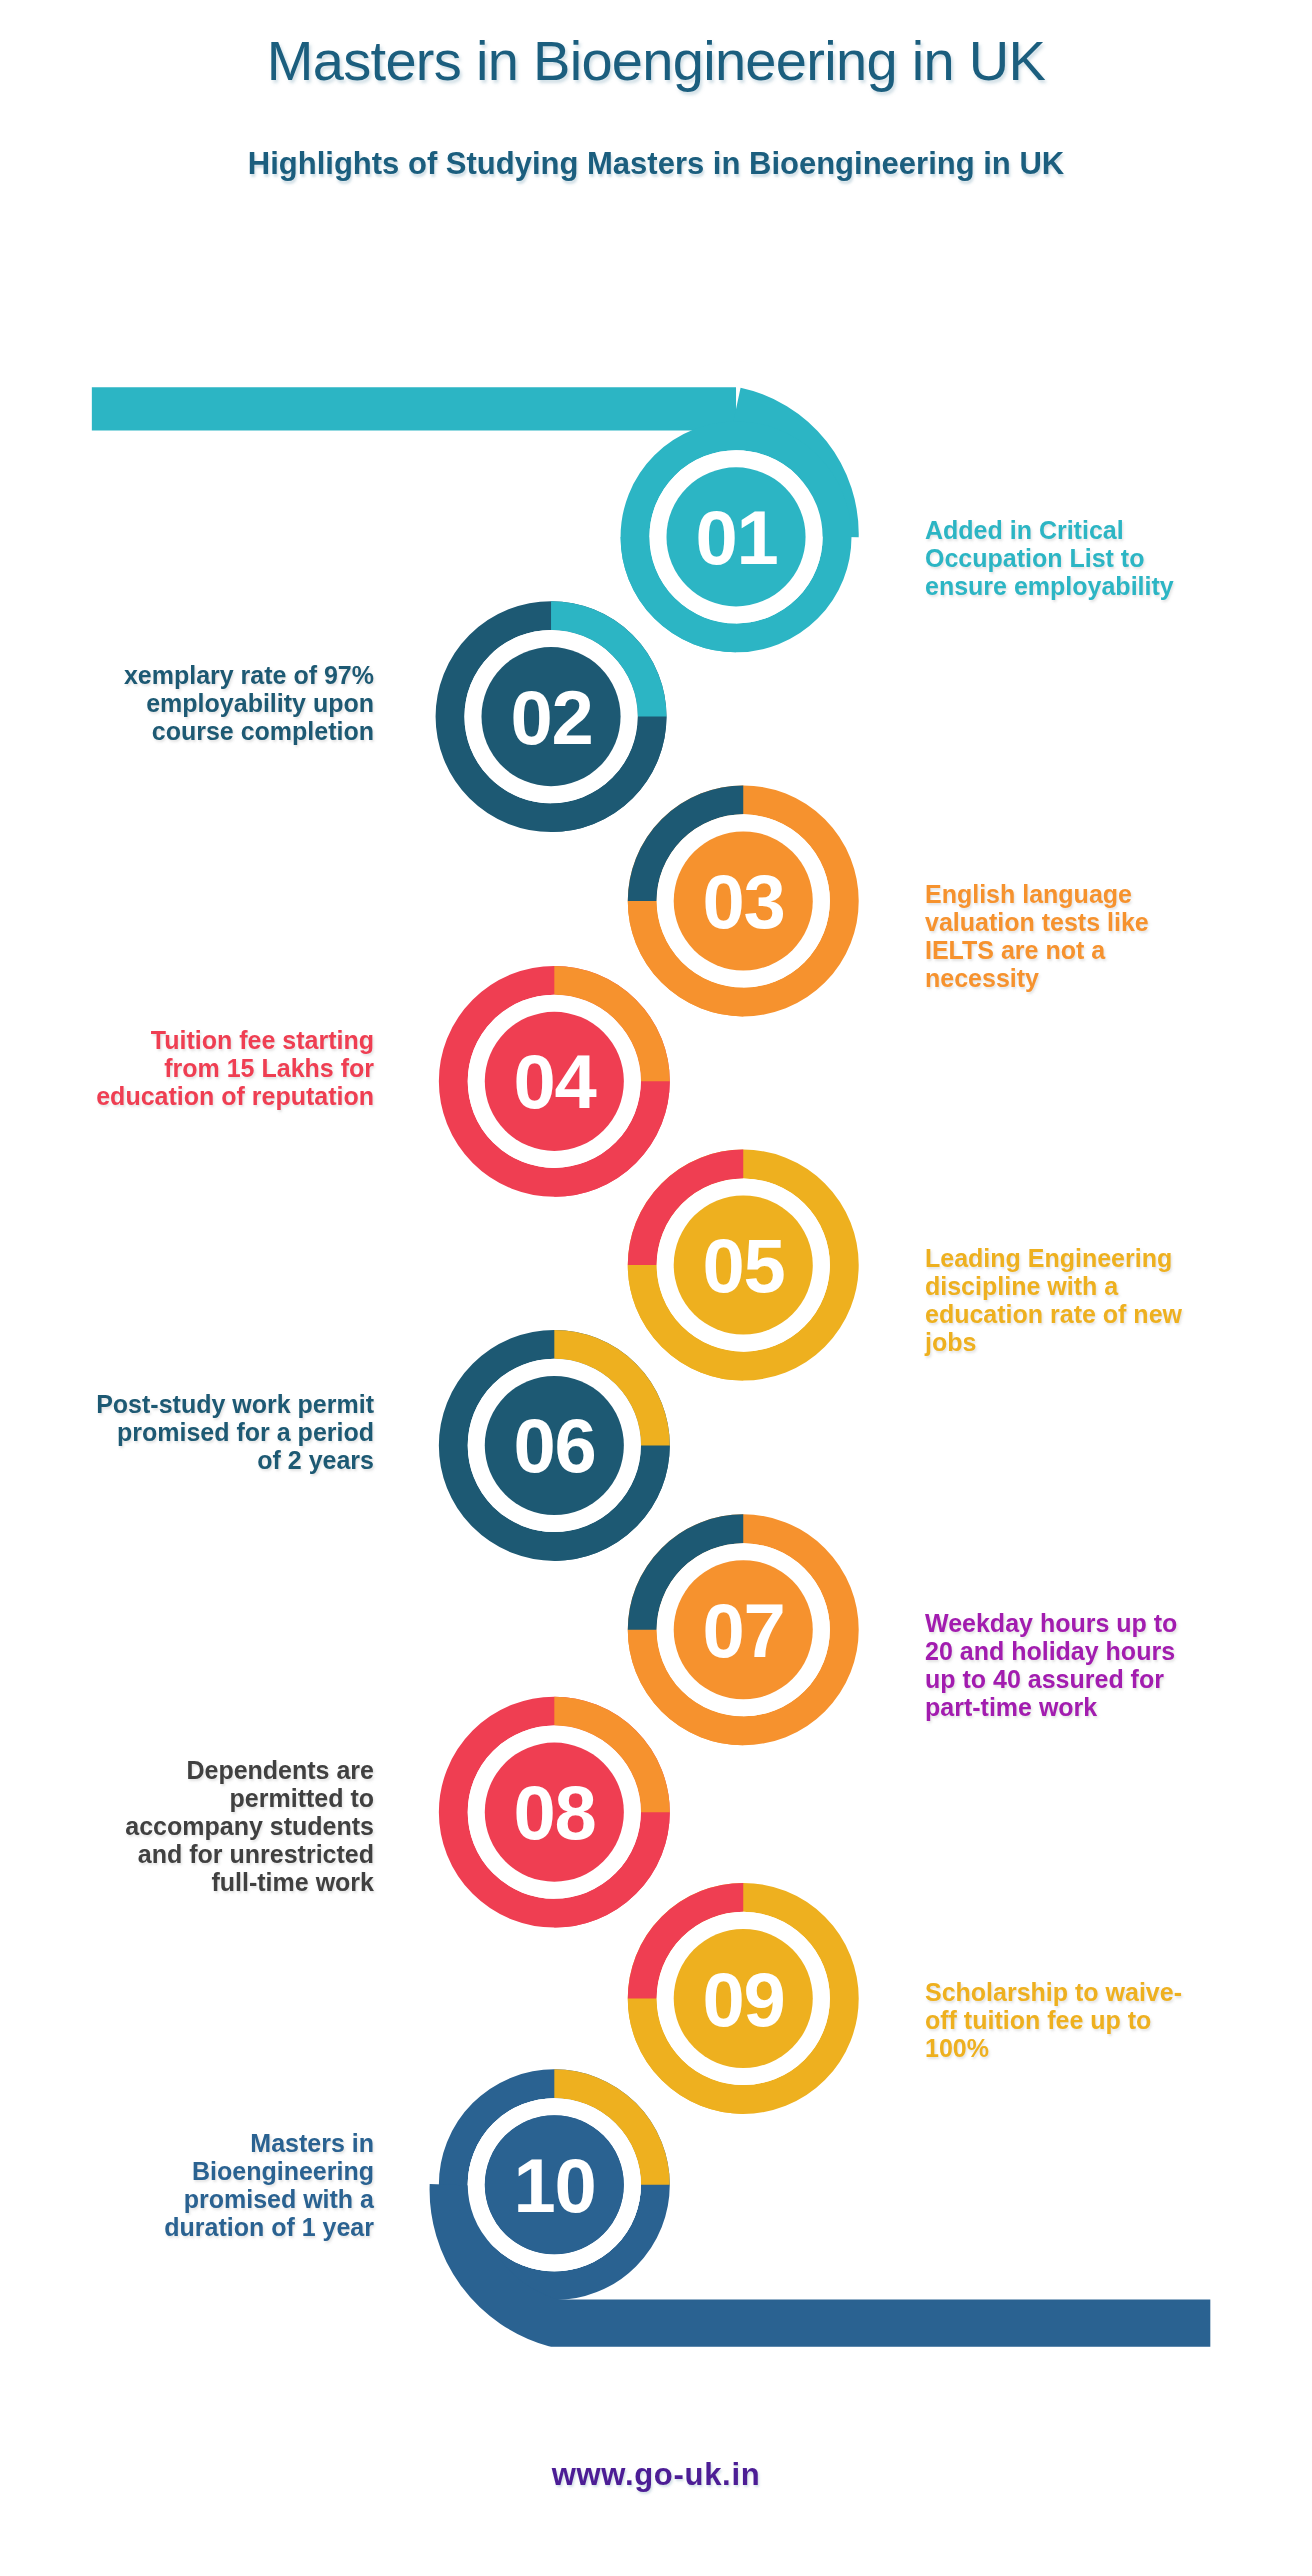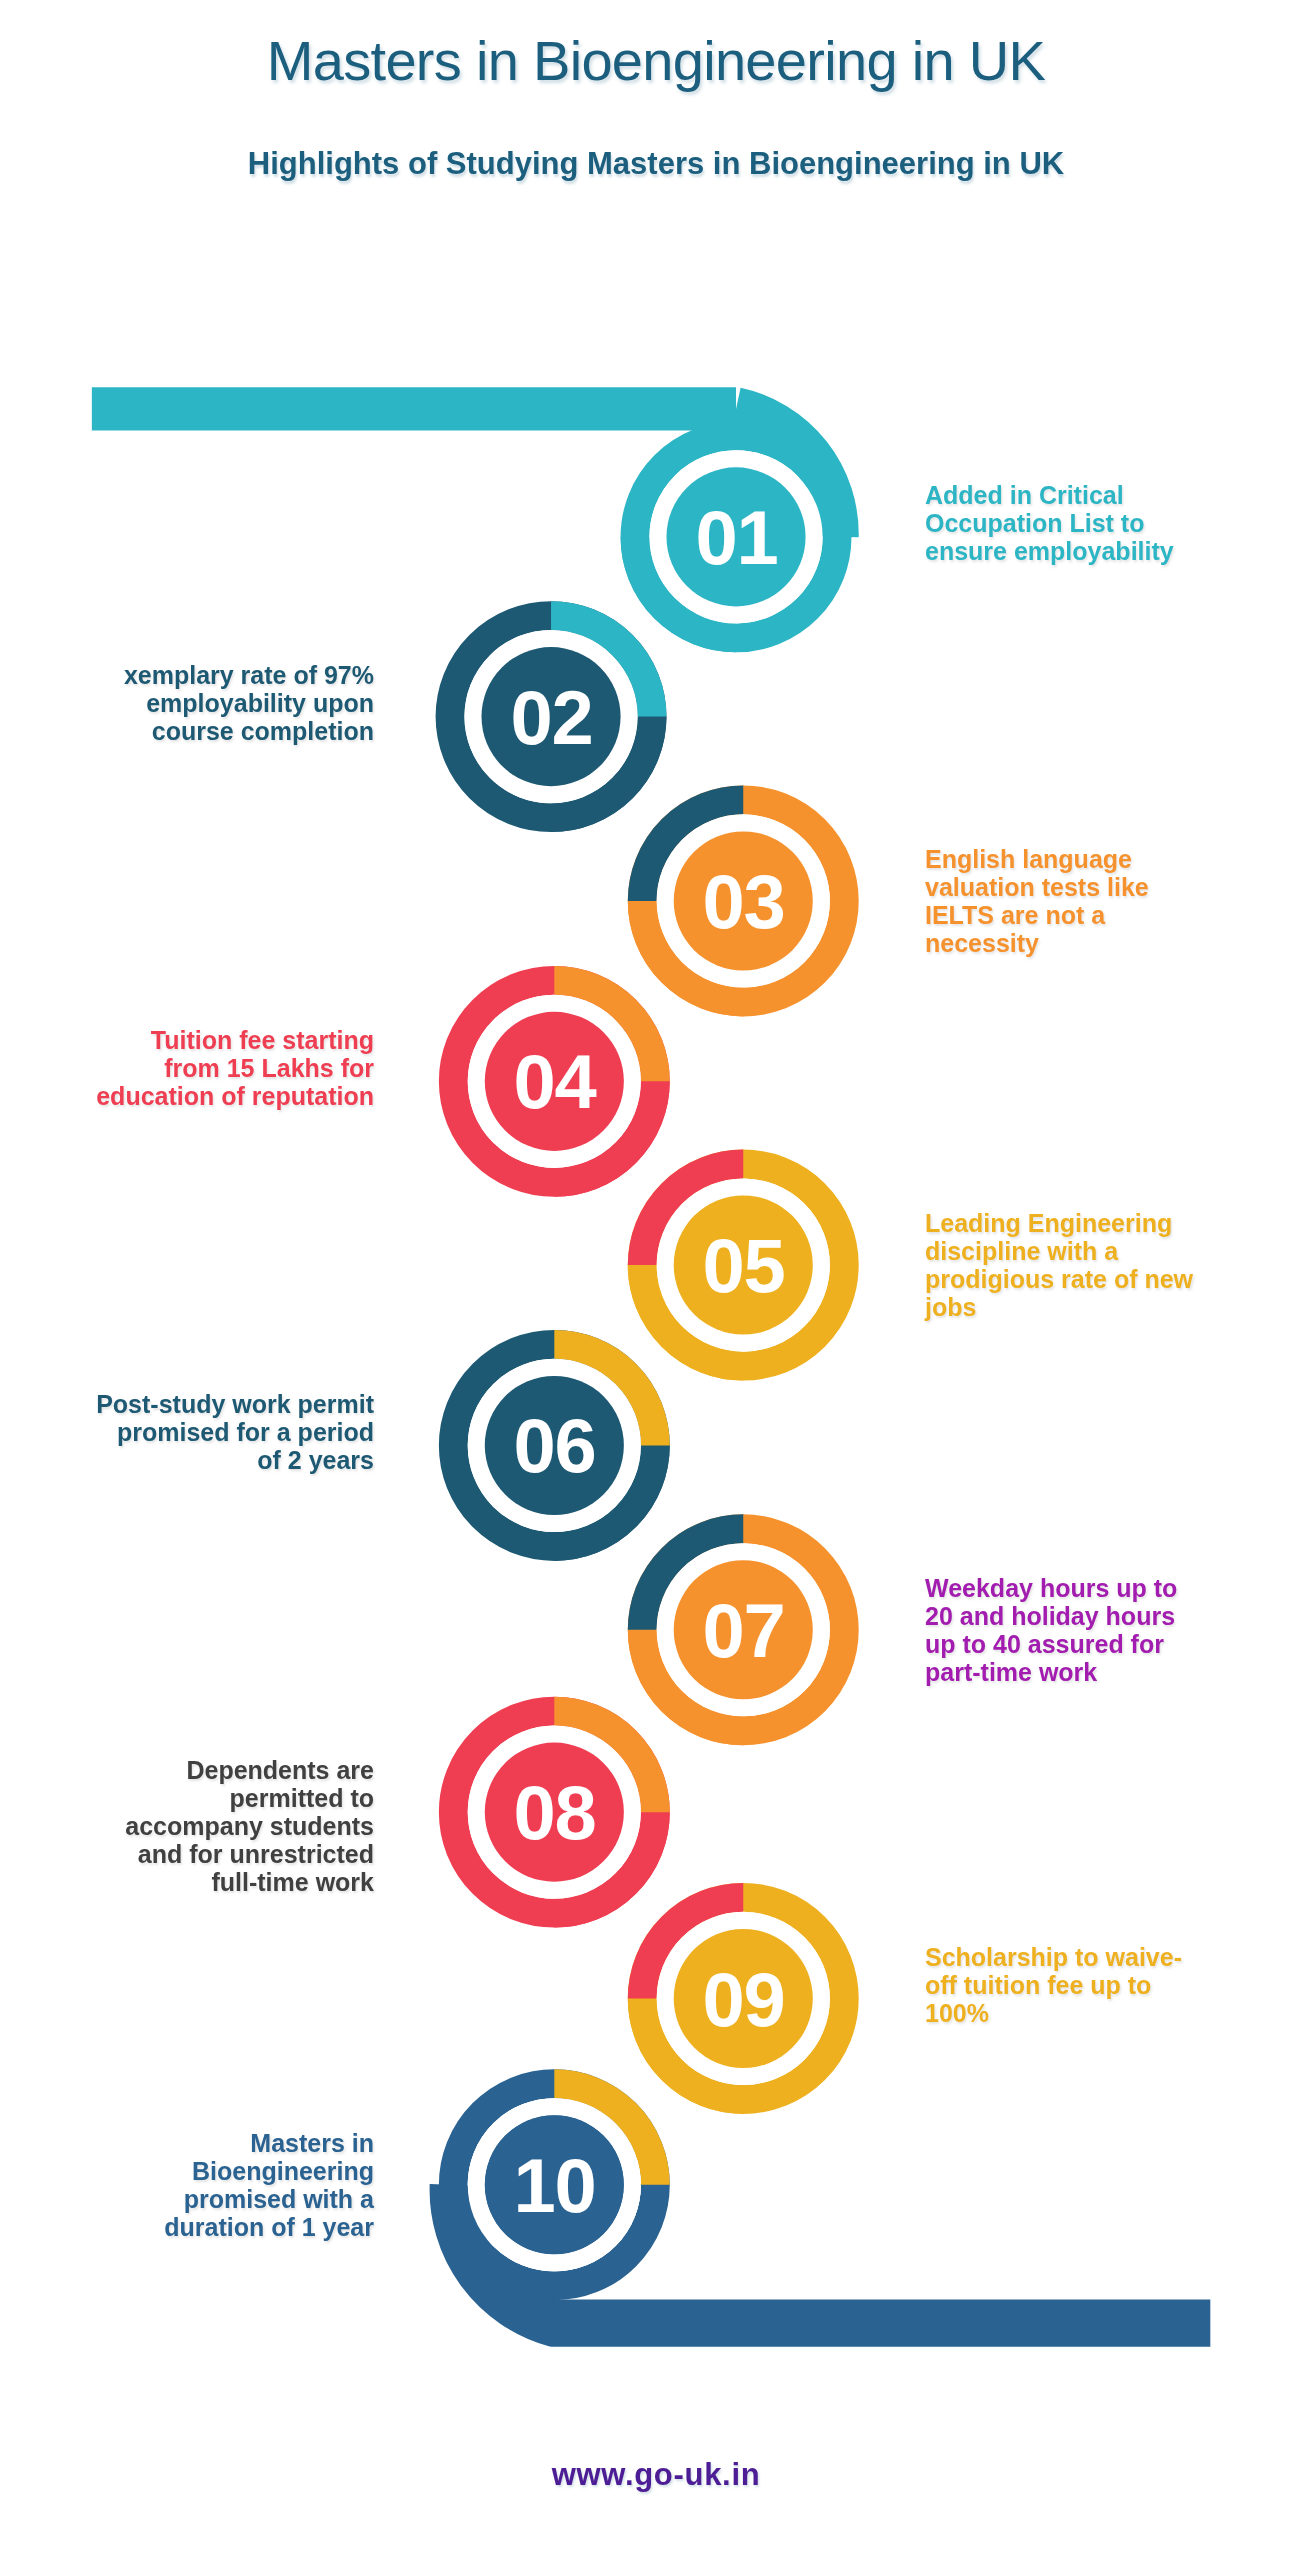--- a/index.html
+++ b/index.html
@@ -46,21 +46,21 @@
     letter-spacing:-1.3px;
     pointer-events:none;
   }
 
   
   .cap{
     position:absolute;
     width:282px;
     font-size:25px;font-weight:bold;line-height:1.12;
   }
-  .cap.right{text-align:left;}
+  .cap.right{text-align:left;margin-top:35px;}
   .cap.left{text-align:right;}
 </style>
 </head>
 <body>
 
 <div id="page">
 
   <div class="hdr" id="title">Masters in Bioengineering in UK</div>
   <div class="hdr" id="subtitle">Highlights of Studying Masters in Bioengineering in UK</div>
 
@@ -132,21 +132,21 @@
       <div class="num" style="left: 743px; top: 1630px;">07</div>
       <div class="num" style="left: 554px; top: 1812px;">08</div>
       <div class="num" style="left: 743px; top: 1999px;">09</div>
       <div class="num" style="left: 554px; top: 2185px;">10</div>
     </div>
   <div id="captions-layer">
       <div class="cap right" style="color: rgb(44, 181, 196); text-shadow: rgba(160, 160, 160, 0.3) 1.3px 2px 2.6px; left: 925px; top: 481px;">Added in Critical Occupation List to ensure employability</div>
       <div class="cap left" style="color: rgb(29, 89, 115); text-shadow: rgba(160, 160, 160, 0.3) 1.3px 2px 2.6px; left: 92px; top: 661px;">xemplary rate of 97% employability upon course completion</div>
       <div class="cap right" style="color: rgb(246, 146, 46); text-shadow: rgba(160, 160, 160, 0.3) 1.3px 2px 2.6px; left: 925px; top: 845px;">English language valuation tests like IELTS are not a necessity</div>
       <div class="cap left" style="color: rgb(239, 62, 82); text-shadow: rgba(160, 160, 160, 0.3) 1.3px 2px 2.6px; left: 92px; top: 1026px;">Tuition fee starting from 15 Lakhs for education of reputation</div>
-      <div class="cap right" style="color: rgb(238, 176, 31); text-shadow: rgba(160, 160, 160, 0.3) 1.3px 2px 2.6px; left: 925px; top: 1209px;">Leading Engineering discipline with a prodigious rate of new jobs</div>
+      <div class="cap right" style="color: rgb(238, 176, 31); text-shadow: rgba(160, 160, 160, 0.3) 1.3px 2px 2.6px; left: 925px; top: 1209px;">Leading Engineering discipline with a education rate of new jobs</div>
       <div class="cap left" style="color: rgb(29, 89, 115); text-shadow: rgba(160, 160, 160, 0.3) 1.3px 2px 2.6px; left: 92px; top: 1390px;">Post-study work permit promised for a period of 2 years</div>
       <div class="cap right" style="color: #a21caf; text-shadow: rgba(160, 160, 160, 0.3) 1.3px 2px 2.6px; left: 925px; top: 1574px;">Weekday hours up to 20 and holiday hours up to 40 assured for part-time work</div>
       <div class="cap left" style="color: #404040; text-shadow: rgba(160, 160, 160, 0.3) 1.3px 2px 2.6px; left: 92px; top: 1756px;">Dependents are permitted to accompany students and for unrestricted full-time work</div>
       <div class="cap right" style="color: rgb(238, 176, 31); text-shadow: rgba(160, 160, 160, 0.3) 1.3px 2px 2.6px; left: 925px; top: 1943px;">Scholarship to waive-off tuition fee up to 100%</div>
       <div class="cap left" style="color: rgb(42, 98, 145); text-shadow: rgba(160, 160, 160, 0.3) 1.3px 2px 2.6px; left: 92px; top: 2129px;">Masters in Bioengineering promised with a duration of 1 year</div>
     </div>
 
   <div class="hdr" id="footer">www.go-uk.in</div>
 
 </div>

